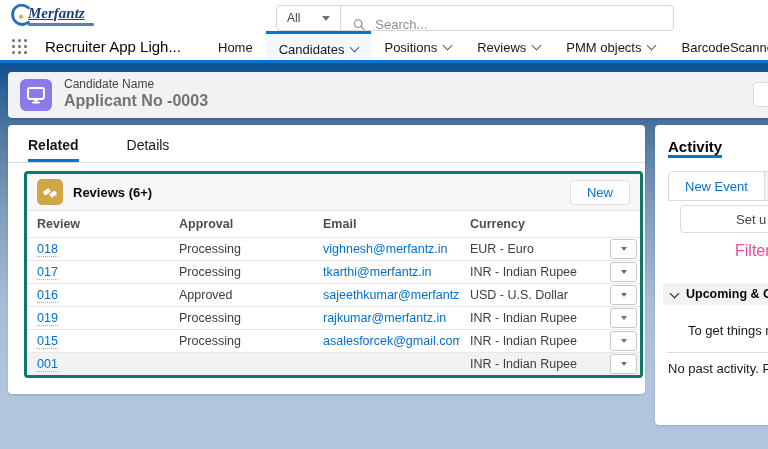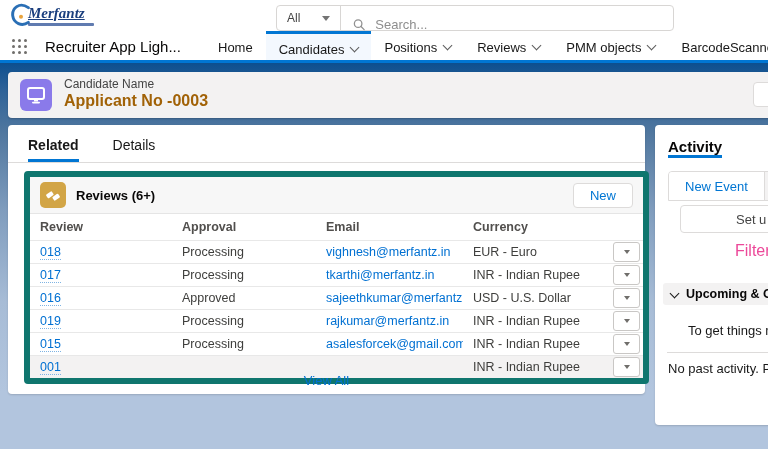--- a/index.html
+++ b/index.html
@@ -31,28 +31,28 @@
   .navtab.active{background:#f3f8fe;border-top:3px solid #0176d3;padding-top:4px;margin-top:-3px;}
   .chev{width:6px;height:6px;border-right:1.5px solid #5c5c5c;border-bottom:1.5px solid #5c5c5c;transform:rotate(45deg);margin-top:-3px;}
   
   .bg{position:absolute;left:0;top:63px;width:768px;height:386px;
       background:linear-gradient(180deg,#0d4f8f 0%,#2e6298 7%,#50779f 18%,#7f9cbd 38%,#a7bcd6 62%,#b2c5de 85%,#b2c5de 100%);}
   
   .pagehdr{position:absolute;left:8px;top:72px;width:775px;height:46px;background:#f3f2f2;border-radius:4px;box-shadow:0 1px 2px rgba(0,0,0,.2);}
   .rec-icon{position:absolute;left:12px;top:7px;width:32px;height:32px;border-radius:6px;background:#8a7aea;display:flex;align-items:center;justify-content:center;}
   .ph-text{position:absolute;left:56px;top:5px;}
   .ph-label{font-size:12px;color:#444;}
-  .ph-title{font-size:16px;font-weight:bold;color:#a16207;margin-top:1px;}
+  .ph-title{font-size:16px;font-weight:bold;color:#737373;margin-top:1px;}
   .ph-new{position:absolute;left:745px;top:10px;background:#fff;border:1px solid #dddbda;border-radius:4px;color:#0176d3;font-size:13px;padding:4px 14px;cursor:pointer;font-family:"Liberation Sans",sans-serif;}
   
   .card{position:absolute;left:8px;top:125px;width:637px;height:269px;background:#fff;border-radius:4px;box-shadow:0 1px 2px rgba(0,0,0,.15);}
-  .rec-tabs{height:37px;border-bottom:1px solid #dddbda;display:flex;align-items:flex-end;padding-left:20px;gap:34px;}
+  .rec-tabs{height:37px;border-bottom:1px solid #dddbda;display:flex;align-items:flex-end;padding-left:20px;gap:48px;}
   .rec-tab{font-size:14px;padding-bottom:9px;cursor:pointer;color:#181818;}
   .rec-tab.active{font-weight:bold;border-bottom:3px solid #0176d3;padding-bottom:6px;}
-  .subcard{position:absolute;left:16px;top:46px;width:613px;border:6px solid #0f766e;border-radius:4px;overflow:hidden;}
+  .subcard{position:absolute;left:16px;top:46px;width:613px;border:3px solid #0f766e;border-radius:4px;overflow:hidden;}
   .sub-hdr{height:36px;background:#f7f7f7;display:flex;align-items:center;padding:0 10px;border-bottom:1px solid #e5e5e5;}
   .rev-icon{width:26px;height:26px;border-radius:5px;background:#d2a546;display:flex;align-items:center;justify-content:center;margin-right:10px;}
   .sub-title{font-size:13px;font-weight:bold;color:#080707;flex:1;cursor:pointer;}
   .sub-new{background:#fff;border:1px solid #dddbda;border-radius:4px;color:#0176d3;font-size:13px;padding:4px 16px;cursor:pointer;font-family:"Liberation Sans",sans-serif;}
   table.rel{width:100%;border-collapse:collapse;table-layout:fixed;}
   table.rel th{font-size:12.5px;color:#514f4d;font-weight:bold;text-align:left;height:26px;padding:0 0 0 10px;border-bottom:1px solid #e8e8e8;background:#fff;}
   table.rel td{font-size:12.5px;color:#3e3e3c;height:22px;padding:0 0 0 10px;border-bottom:1px solid #e8e8e8;white-space:nowrap;overflow:hidden;}
   table.rel tr.alt td{background:#f3f2f2;}
   table.rel tr:last-child td{border-bottom:none;}
   .col-review{width:142px;}.col-approval{width:144px;}.col-email{width:147px;}.col-cur{width:140px;}.col-act{width:40px;}
@@ -262,23 +262,20 @@
           <td>
               <div class="rowbtn">
                 <div class="caret"></div>
               </div>
             </td>
         </tr>
       </tbody>
     </table>
   </div>
 
-  <div class="viewall">
-    <a class="linkplain">View All</a>
-  </div>
 </div>
 
 <div class="actcard">
   <div class="act-title">Activity</div>
   <div class="act-tabs">
     <div class="act-tab active">New Event</div>
     <div class="act-tab">Em</div>
   </div>
   <div class="setup-btn">Set u</div>
   <div class="filters">Filter</div>

